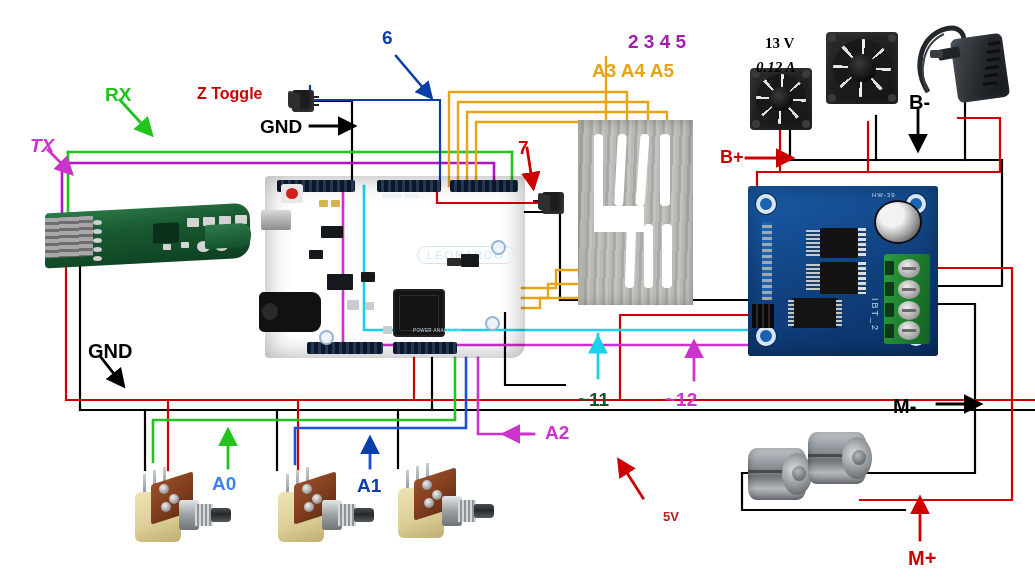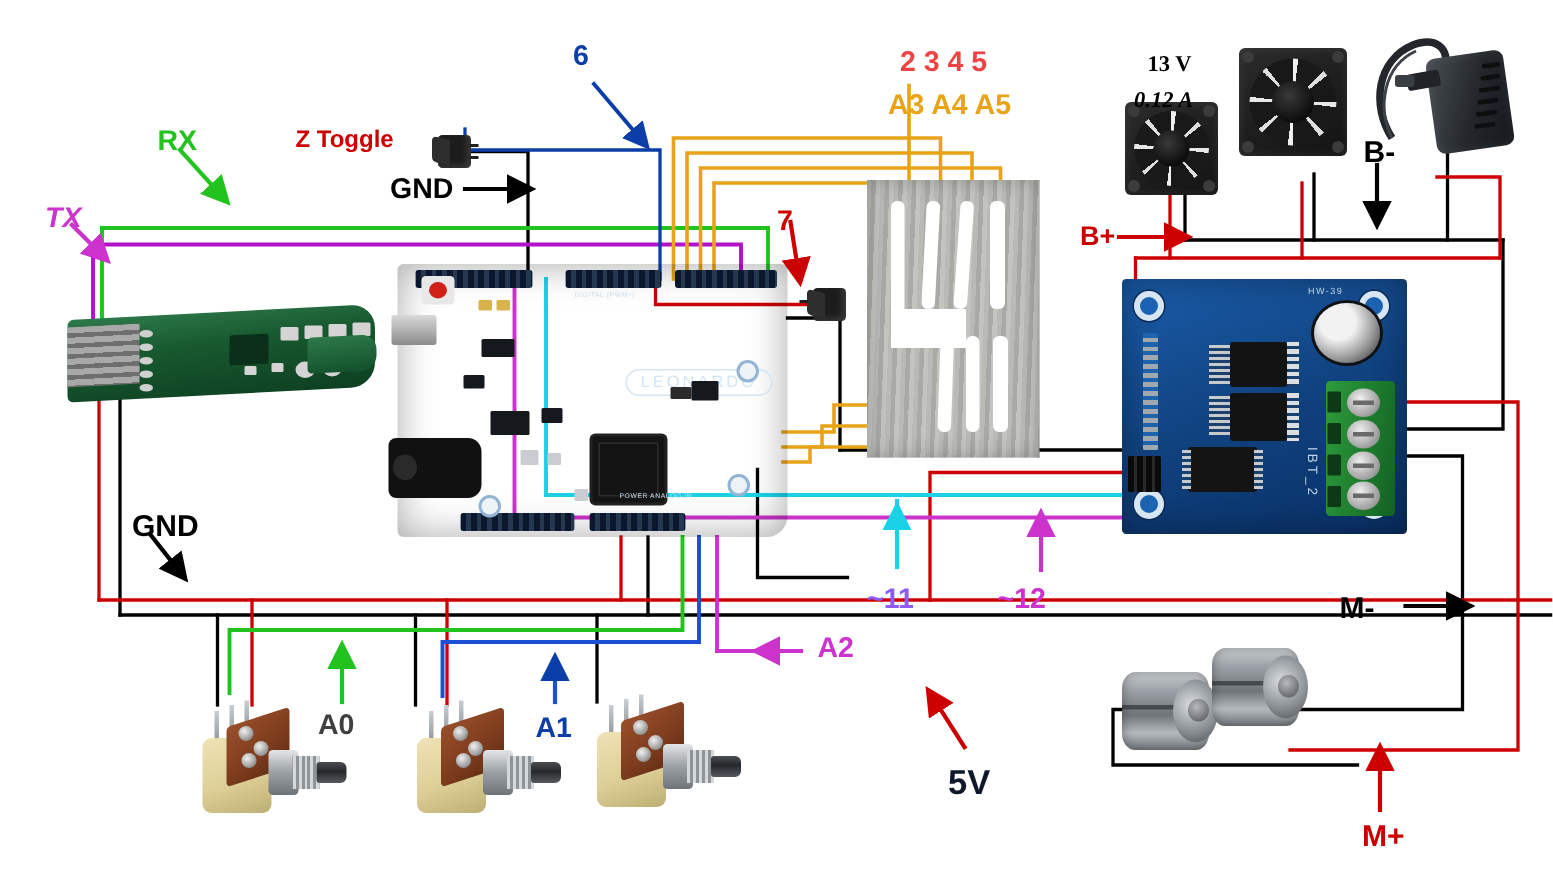--- a/index.html
+++ b/index.html
@@ -440,30 +440,30 @@
       <div class="shaft"></div>
   </div>
 
   <div id="labels">
       <div class="lbl" style="left: 30px; top: 136px; color: rgb(204, 51, 204); font-size: 19px; font-style: italic;">TX</div>
       <div class="lbl" style="left: 105px; top: 85px; color: rgb(34, 195, 30); font-size: 19px;">RX</div>
       <div class="lbl" style="left: 197px; top: 86px; color: rgb(204, 0, 0); font-size: 16px;">Z Toggle</div>
       <div class="lbl" style="left: 260px; top: 117px; color: rgb(0, 0, 0); font-size: 19px;">GND</div>
       <div class="lbl" style="left: 382px; top: 28px; color: rgb(11, 62, 168); font-size: 19px;">6</div>
       <div class="lbl" style="left: 518px; top: 138px; color: rgb(204, 0, 0); font-size: 19px;">7</div>
-      <div class="lbl" style="left: 600px; top: 32px; color: #ef4444; font-size: 19px;">2  3  4  5</div>
+      <div class="lbl" style="left: 628px; top: 32px; color: #a21caf; font-size: 19px;">2  3  4  5</div>
       <div class="lbl" style="left: 592px; top: 61px; color: rgb(232, 163, 23); font-size: 19px;">A3 A4 A5</div>
       <div class="lbl" style="left: 765px; top: 36px; color: rgb(0, 0, 0); font-size: 15px; font-family: &quot;Liberation Serif&quot;, serif;">13 V</div>
       <div class="lbl" style="left: 756px; top: 60px; color: rgb(0, 0, 0); font-size: 15px; font-family: &quot;Liberation Serif&quot;, serif; font-style: italic;">0.12 A</div>
       <div class="lbl" style="left: 720px; top: 148px; color: rgb(204, 0, 0); font-size: 18px;">B+</div>
       <div class="lbl" style="left: 909px; top: 92px; color: rgb(0, 0, 0); font-size: 20px;">B-</div>
       <div class="lbl" style="left: 88px; top: 341px; color: rgb(0, 0, 0); font-size: 20px;">GND</div>
-      <div class="lbl" style="left: 212px; top: 474px; color: #404040; font-size: 19px;">A0</div>
+      <div class="lbl" style="left: 212px; top: 474px; color: #3b82f6; font-size: 19px;">A0</div>
       <div class="lbl" style="left: 357px; top: 476px; color: rgb(11, 62, 168); font-size: 19px;">A1</div>
       <div class="lbl" style="left: 545px; top: 423px; color: rgb(204, 51, 204); font-size: 19px;">A2</div>
-      <div class="lbl" style="left: 578px; top: 390px; color: #8b5cf6; font-size: 19px;">~11</div>
+      <div class="lbl" style="left: 578px; top: 390px; color: #14532d; font-size: 19px;">~11</div>
       <div class="lbl" style="left: 665px; top: 390px; color: rgb(204, 51, 204); font-size: 19px;">~12</div>
-      <div class="lbl" style="left: 632px; top: 510px; color: #0f172a; font-size: 23px;">5V</div>
+      <div class="lbl" style="left: 663px; top: 510px; color: #b91c1c; font-size: 13px;">5V</div>
       <div class="lbl" style="left: 893px; top: 396px; color: rgb(0, 0, 0); font-size: 20px;">M-</div>
       <div class="lbl" style="left: 908px; top: 548px; color: rgb(204, 0, 0); font-size: 20px;">M+</div>
     </div>
 
 </div>
 
 </body></html>

